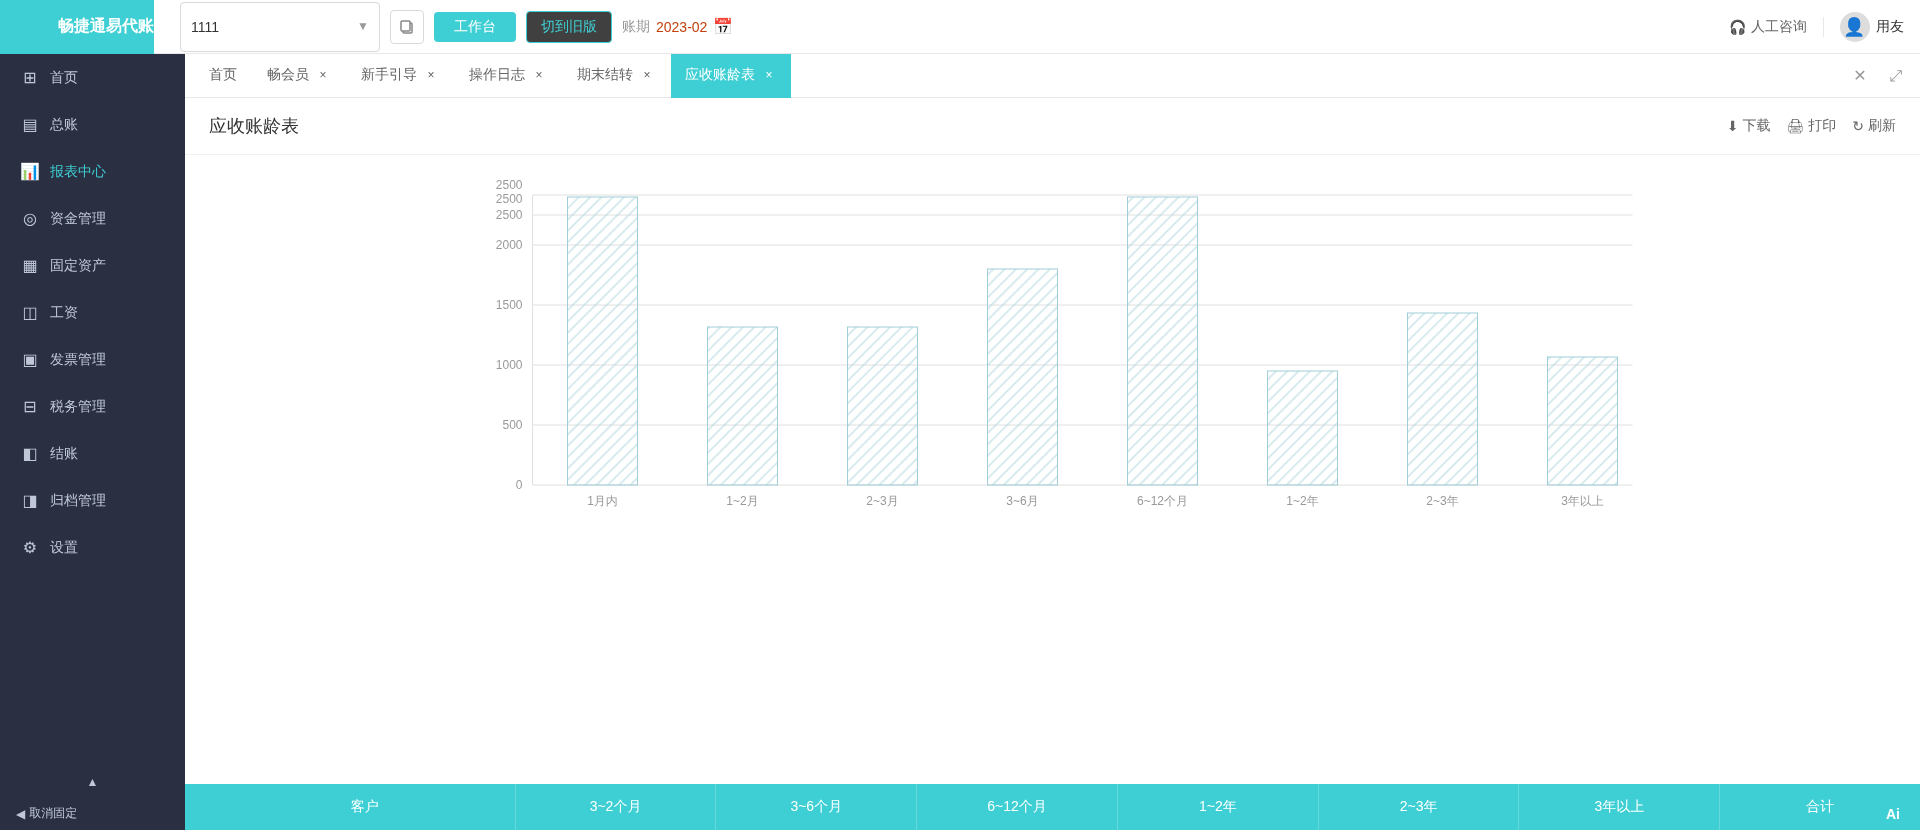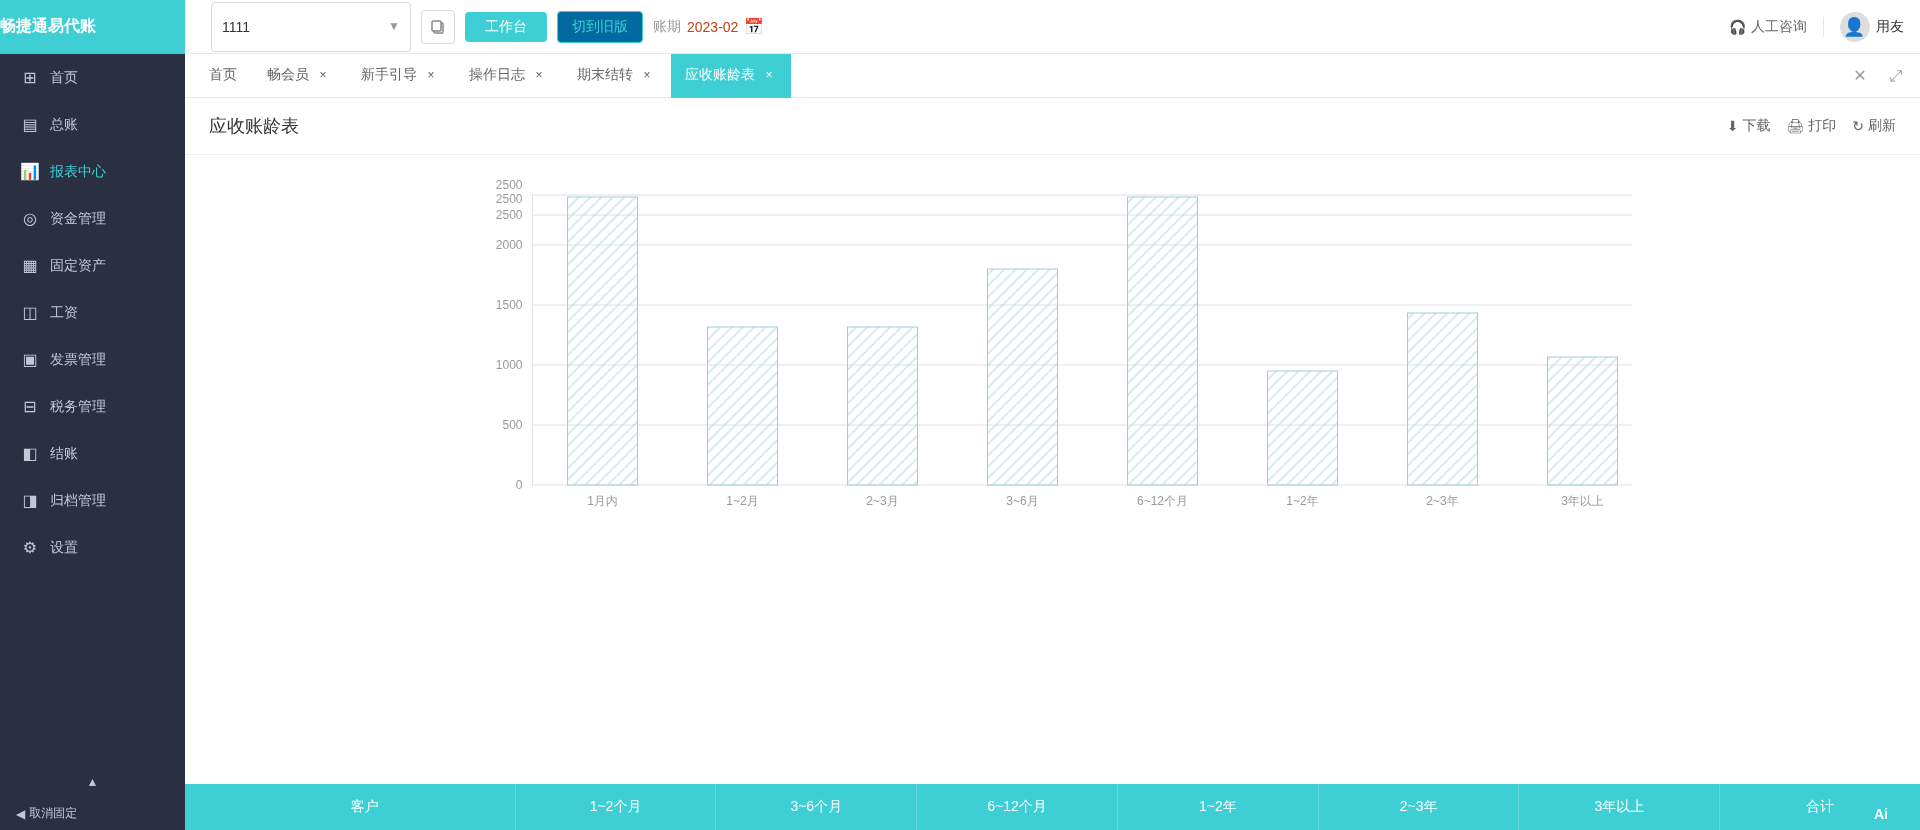--- a/index.html
+++ b/index.html
@@ -10,26 +10,26 @@
       height: 54px;
       background: #fff;
       display: flex;
       align-items: center;
       padding: 0 16px;
       border-bottom: 1px solid #e8e8e8;
       flex-shrink: 0;
       gap: 10px;
     }
     .logo-area {
-      width: 185px;
+      width: 154px;
       background: #3ecfd4;
       height: 54px;
       display: flex;
       align-items: center;
-      justify-content: flex-start;
+      justify-content: flex-end;
       flex-shrink: 0;
       margin-left: -16px;
       margin-right: 16px;
     }
     .logo-text {
       color: #fff;
       font-size: 16px;
       font-weight: bold;
     }
     .company-select {
@@ -60,21 +60,21 @@
       color: #fff;
       border: none;
       border-radius: 4px;
       padding: 6px 20px;
       cursor: pointer;
       font-size: 14px;
     }
     .switch-btn {
       border: 1px solid #3ecfd4;
       color: #3ecfd4;
-      background: #0369a1;
+      background: #404040;
       border-radius: 4px;
       padding: 6px 14px;
       cursor: pointer;
       font-size: 14px;
     }
     .period-area {
       display: flex; align-items: center; gap: 6px; color: #333; font-size: 14px;
     }
     .period-label { color: #999; }
     .period-value { color: #c2410c; font-weight: 500; }
@@ -241,21 +241,21 @@
       font-size: 14px;
       border-right: 1px solid rgba(255,255,255,0.2);
     }
     .th-cell:last-child { border-right: none; }
     .th-cell.wide { flex: 1.5; margin-left: 30px; }
 
     
     .ai-badge {
       position: fixed;
       bottom: 0;
-      right: 12px;
+      right: 0;
       background: #3ecfd4;
       color: #fff;
       padding: 8px 20px;
       font-size: 14px;
       font-weight: bold;
       border-radius: 8px 0 0 0;
       cursor: pointer;
       z-index: 100;
     }
   </style>
@@ -460,21 +460,21 @@
             <text x="1130" y="330" text-anchor="middle" font-size="12" fill="#999">3年以上</text>
           </svg>
         </div>
       </div>
 
       <div class="table-header">
         <div class="th-cell wide">
           <span>客户</span>
         </div>
         <div class="th-cell">
-          <span>1~2个月</span>
+          <span>3~2个月</span>
         </div>
         <div class="th-cell">
           <span>3~6个月</span>
         </div>
         <div class="th-cell">
           <span>6~12个月</span>
         </div>
         <div class="th-cell">
           <span>1~2年</span>
         </div>

